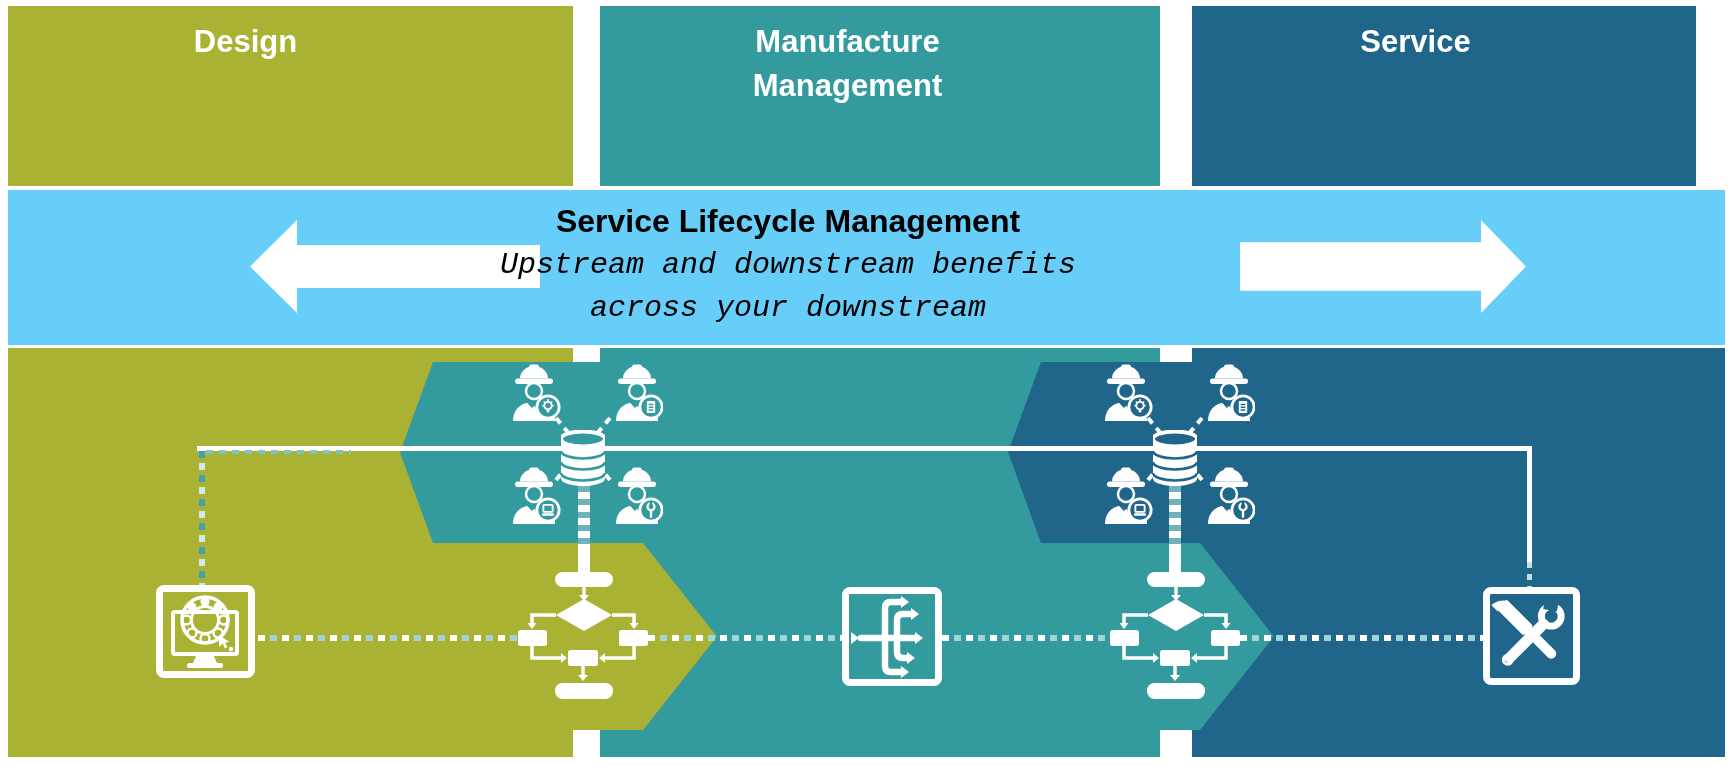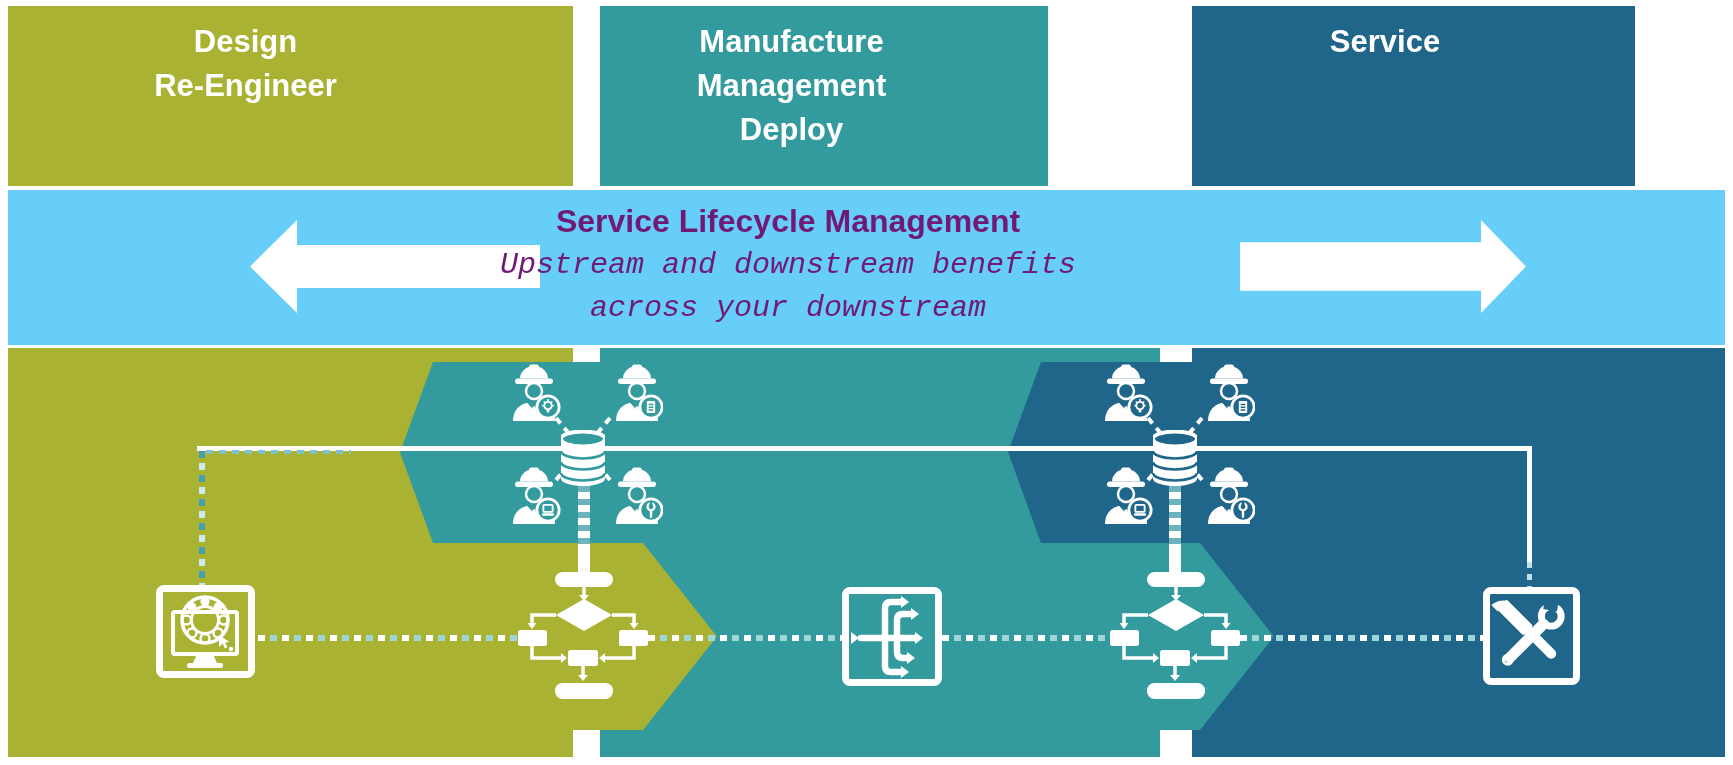--- a/index.html
+++ b/index.html
@@ -11,27 +11,27 @@
 
   
   .panel-header {
     position:absolute; top:6px; height:180px;
     display:flex; flex-direction:column; justify-content:flex-start;
     color:#fff; font-weight:bold; font-size:31px; line-height:44px;
     text-align:center; padding-top:14px; box-sizing:border-box;
   }
   .panel-header .hline { width:100%; }
   #hdr-design      { left:8px;    width:565px; background:#a9b232; padding-right:90px;text-align:center; }
-  #hdr-manufacture { left:600px;  width:448px; background:#339a9d; padding-right:65px; }
-  #hdr-service     { left:1192px; width:443px; background:#20658a; padding-right:57px;align-items:flex-end; }
+  #hdr-manufacture { left:600px;  width:560px; background:#339a9d; padding-right:65px; }
+  #hdr-service     { left:1192px; width:504px; background:#20658a; padding-right:57px;align-items:flex-end; }
 
   
   #banner { left:8px; top:190px; width:1717px; height:155px; background:#66cef8; }
   .banner-text {
-    position:absolute; left:0; top:8px; width:1560px; text-align:center; color:#701a75;
+    position:absolute; left:0; top:8px; width:1560px; text-align:center; color:#000000;
   }
   .banner-title { font-weight:bold; font-size:32px; line-height:46px; }
   .banner-sub   { font-style:italic; font-size:30px; line-height:43px;font-family:Liberation Mono, monospace; }
   .band-arrow { position:absolute; top:30px; height:93px; background:#fff; }
   #arrow-left  { left:242px;  width:290px;
     clip-path:polygon(0 50%, 47px 0, 47px 27%, 100% 27%, 100% 73%, 47px 73%, 47px 100%); }
   #arrow-right { left:1232px; width:286px;
     clip-path:polygon(0 24%, 241px 24%, 241px 0, 100% 50%, 241px 100%, 241px 76%, 0 76%); }
 
   
@@ -145,26 +145,24 @@
           <path d="M14,75 V87 H44"></path>
           <path d="M116,75 V87 H86"></path>
           <line x1="65" y1="95" x2="65" y2="105"></line>
         </g>
       </symbol>
     </defs>
   </svg>
 
   <div class="panel-header" id="hdr-design">
     <div class="hline">Design</div>
-    <div class="hline">Re-Engineer</div>
   </div>
   <div class="panel-header" id="hdr-manufacture">
     <div class="hline">Manufacture</div>
     <div class="hline">Management</div>
-    <div class="hline">Deploy</div>
   </div>
   <div class="panel-header" id="hdr-service">
     <div class="hline">Service</div>
   </div>
 
   <div class="abs" id="banner">
     <div class="band-arrow" id="arrow-left"></div>
     <div class="band-arrow" id="arrow-right"></div>
     <div class="banner-text">
       <div class="banner-title">Service Lifecycle Management</div>

